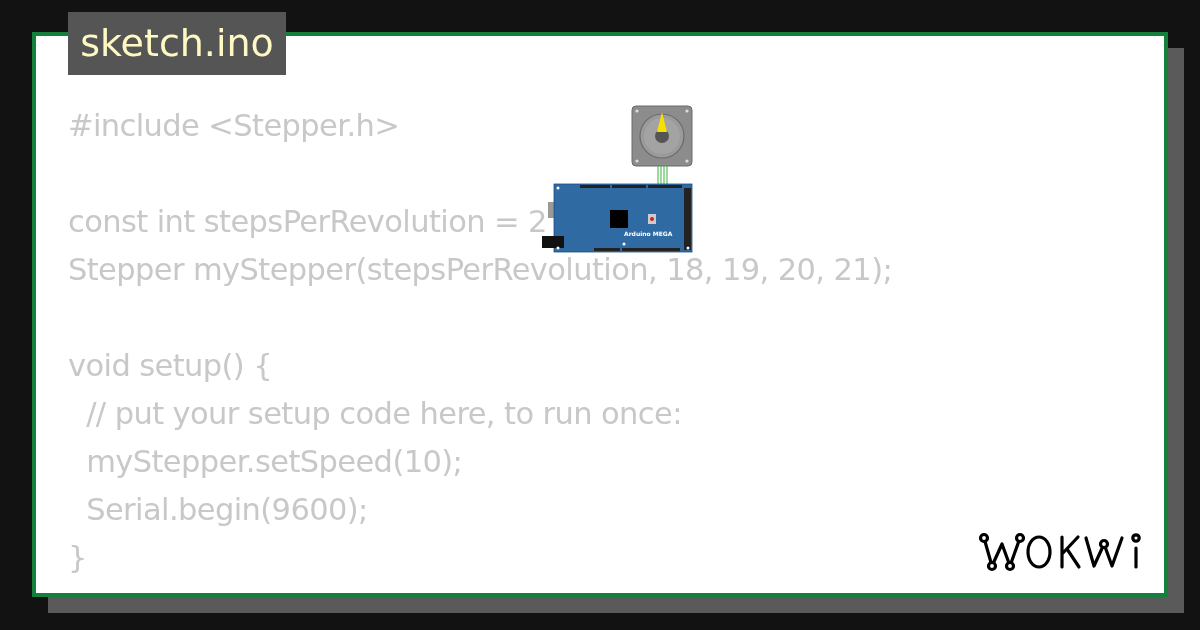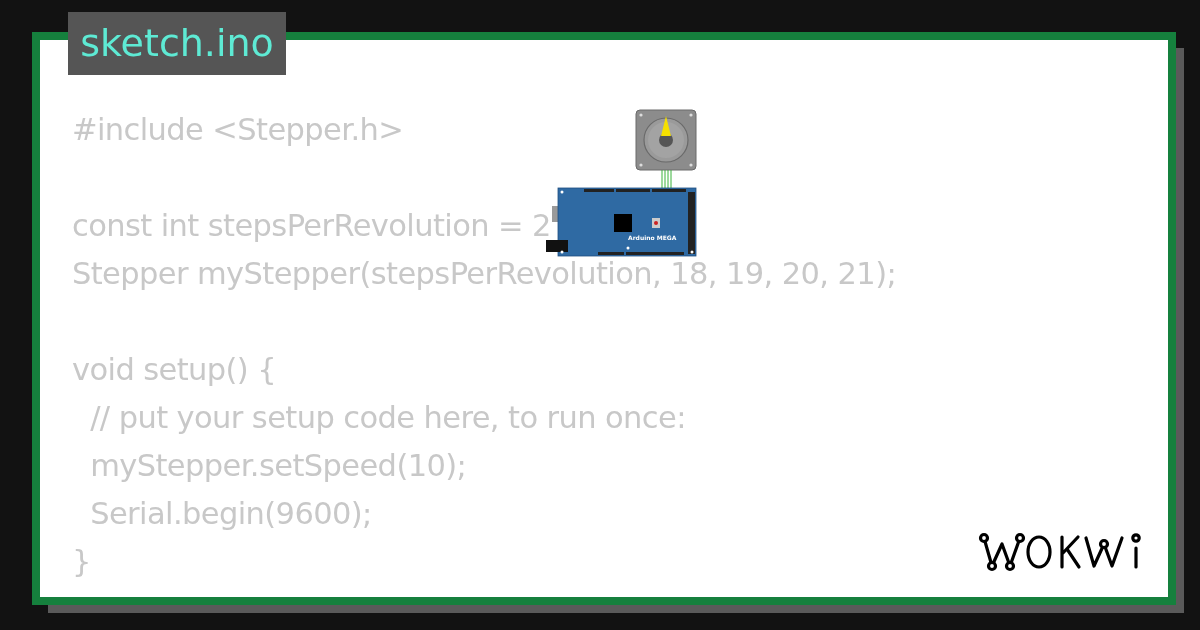--- a/index.html
+++ b/index.html
@@ -1,19 +1,19 @@
 <!DOCTYPE html>
 <html><head>
 <meta charset="utf-8">
 <style>
   html,body{margin:0;padding:0;}
   body{width:1200px;height:630px;background:#121212;position:relative;overflow:hidden;font-family:"DejaVu Sans",sans-serif;}
   .shadow{position:absolute;left:48px;top:48px;width:1136px;height:565px;background:#5a5a5a;}
-  .card{position:absolute;left:32px;top:32px;width:1128px;height:557px;background:#fff;border:8px solid #15803d;overflow:hidden;}
-  .tab{position:absolute;left:68px;top:12px;width:218px;height:63px;background:#555;color:#5eead4;font-size:38px;line-height:62px;text-align:center;z-index:5;}
+  .card{position:absolute;left:32px;top:32px;width:1128px;height:557px;background:#fff;border:4px solid #15803d;overflow:hidden;}
+  .tab{position:absolute;left:68px;top:12px;width:218px;height:63px;background:#555;color:#fef9c3;font-size:38px;line-height:62px;text-align:center;z-index:5;}
   .code{position:absolute;left:32px;top:66px;margin:0;color:#c8c8c8;font-size:30.5px;line-height:48px;white-space:pre;font-family:"DejaVu Sans",sans-serif;letter-spacing:-0.6px;}
   .diagram{position:absolute;left:504px;top:68px;width:160px;height:160px;}
   .logo{position:absolute;left:976px;top:526px;}
 </style>
 </head>
 <body>
 
 <div class="shadow"></div>
 <div class="card">
   <pre class="code"><span>#include &lt;Stepper.h&gt;</span>

